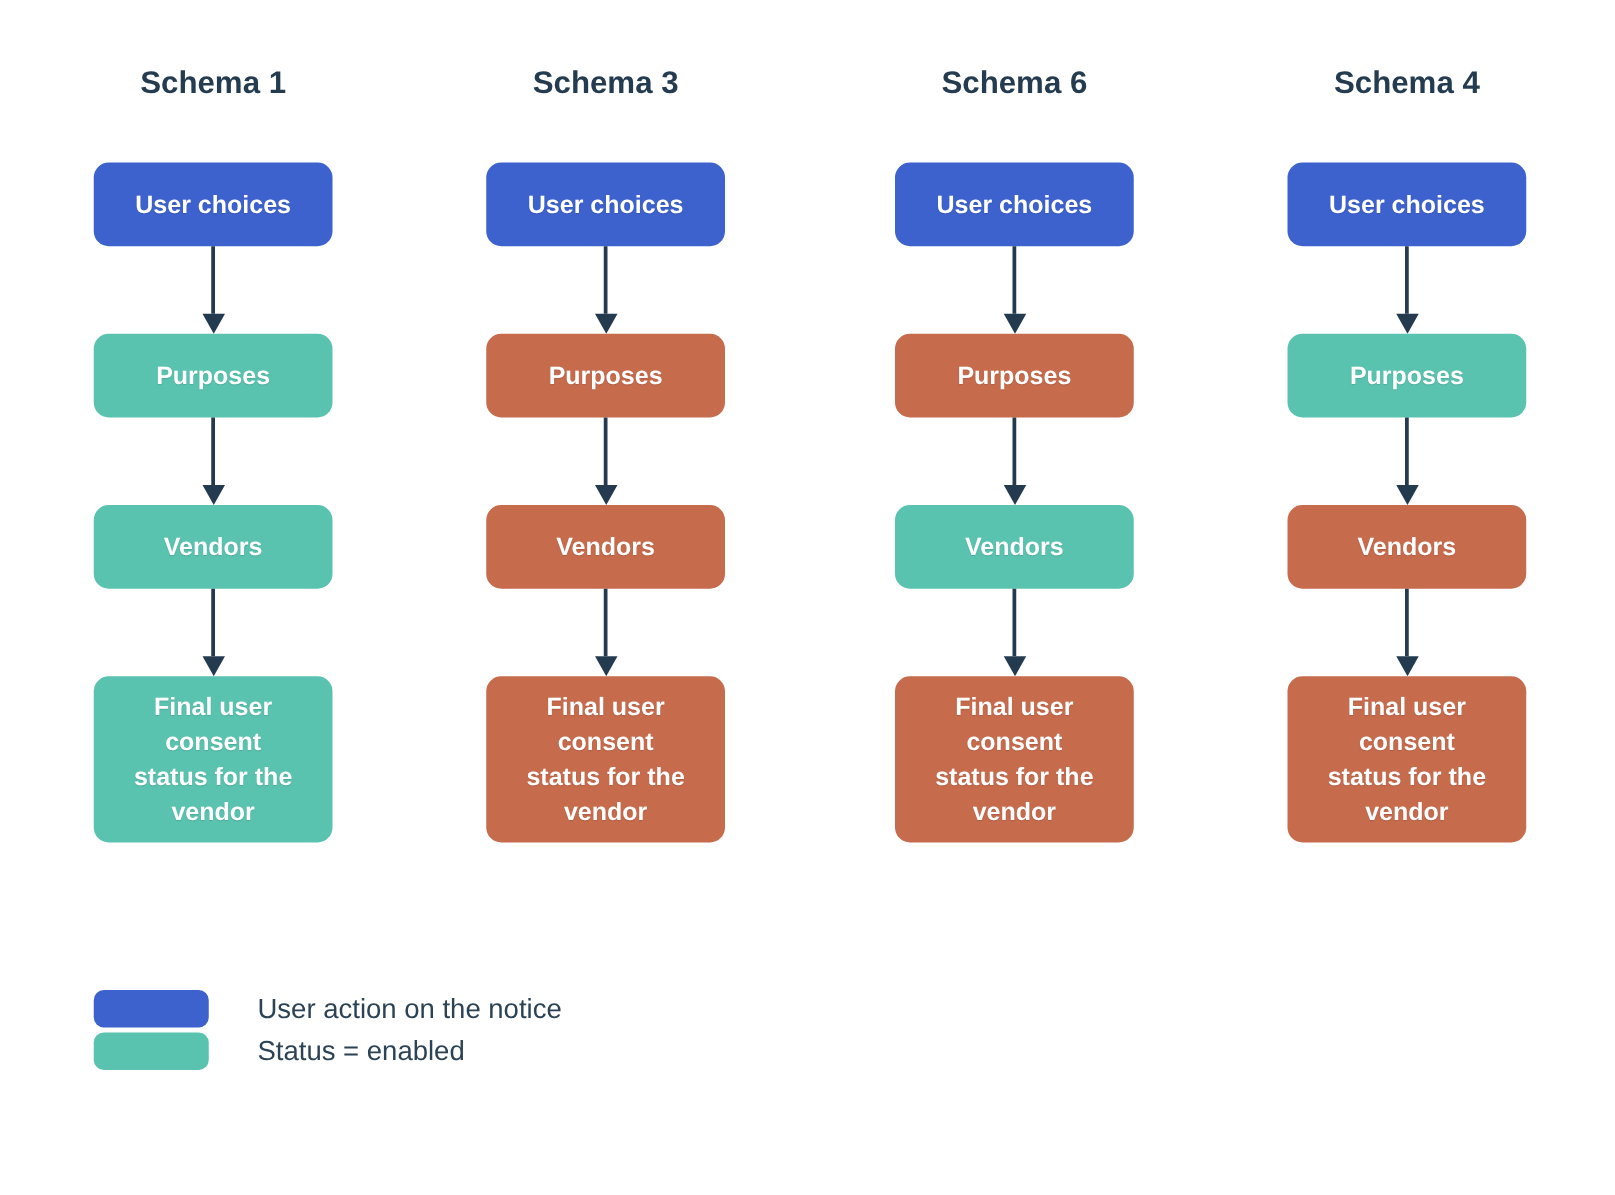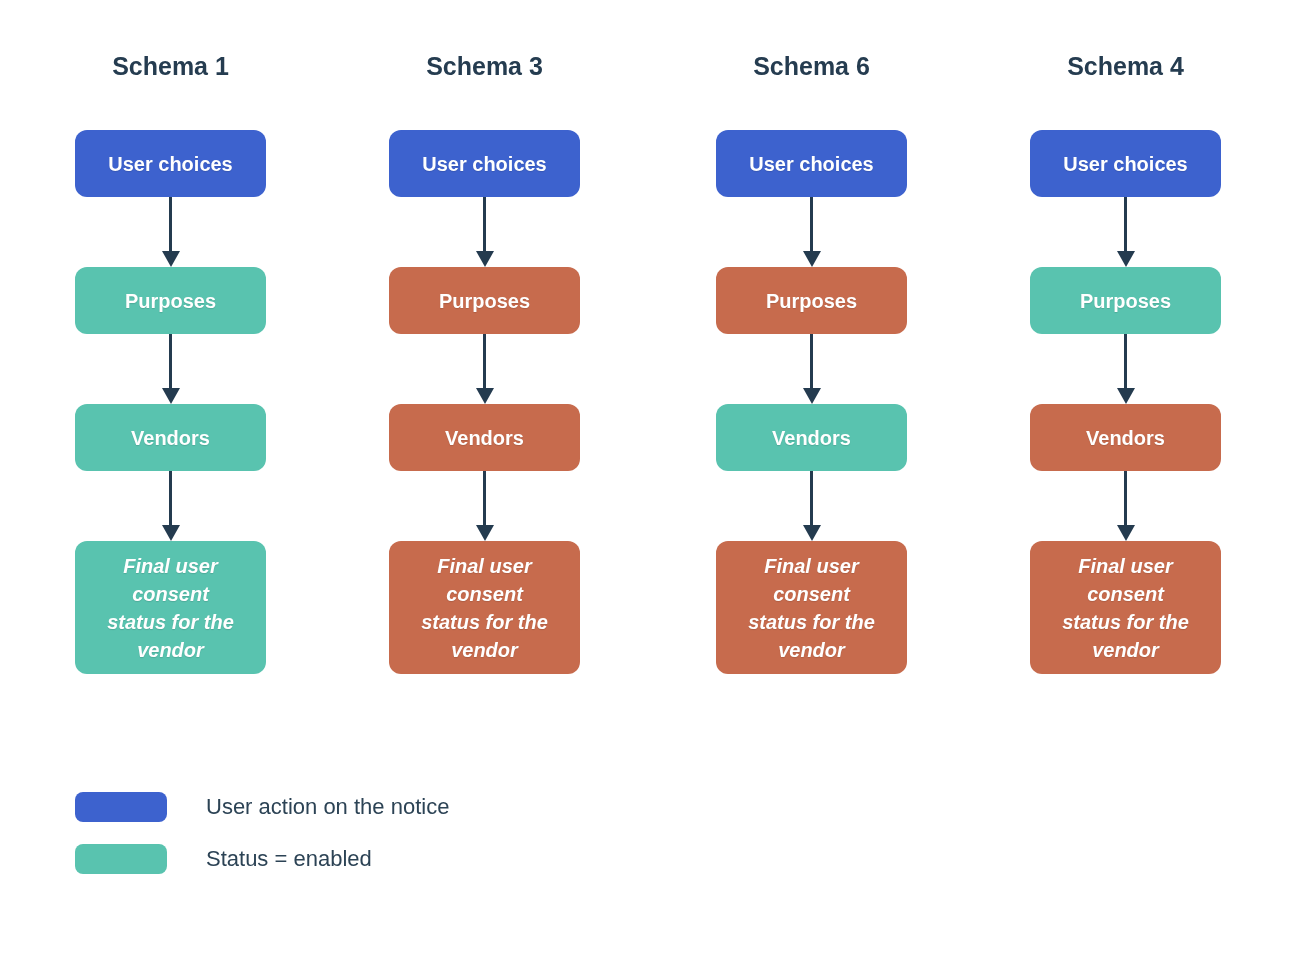--- a/index.html
+++ b/index.html
@@ -19,41 +19,41 @@
   .schema-title{
     height:32px;line-height:32px;
     font-size:25px;font-weight:bold;color:var(--text-dark,#253C50);
     margin-bottom:48px;white-space:nowrap;
   }
   .node{
     width:191px;height:67px;border-radius:12px;
     display:flex;align-items:center;justify-content:center;
     box-sizing:border-box;padding:6px 0;
   }
-  .node.tall{height:133px;font-style:italic;}
+  .node.tall{height:133px;}
   .node-label{
     color:#ffffff;font-weight:bold;font-size:20px;line-height:28px;
     text-align:center;max-width:130px;
     text-shadow:0 1px 1px rgba(0,0,0,0.12);
   }
   .arrow{
     height:70px;display:flex;flex-direction:column;align-items:center;
   }
   .arrow .shaft{
     width:3px;flex:1 1 auto;background:var(--arrow,#243B4F);
   }
   .arrow .head{
     width:0;height:0;
     border-left:9px solid transparent;
     border-right:9px solid transparent;
     border-top:16px solid var(--arrow,#243B4F);
   }
   .legend{
     position:absolute;left:57px;top:792px;
-    display:flex;flex-direction:column;gap:22px;
+    display:flex;flex-direction:column;gap:4px;
   }
   .legend-row{display:flex;align-items:center;}
   .legend-swatch{
     width:92px;height:30px;border-radius:8px;flex:0 0 auto;
   }
   .legend-label{
     margin-left:39px;font-size:22px;color:var(--text-legend,#2C4355);
     white-space:nowrap;
   }
 </style>

